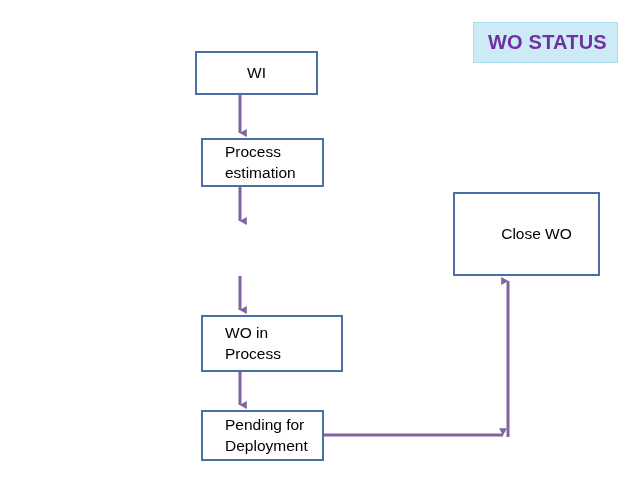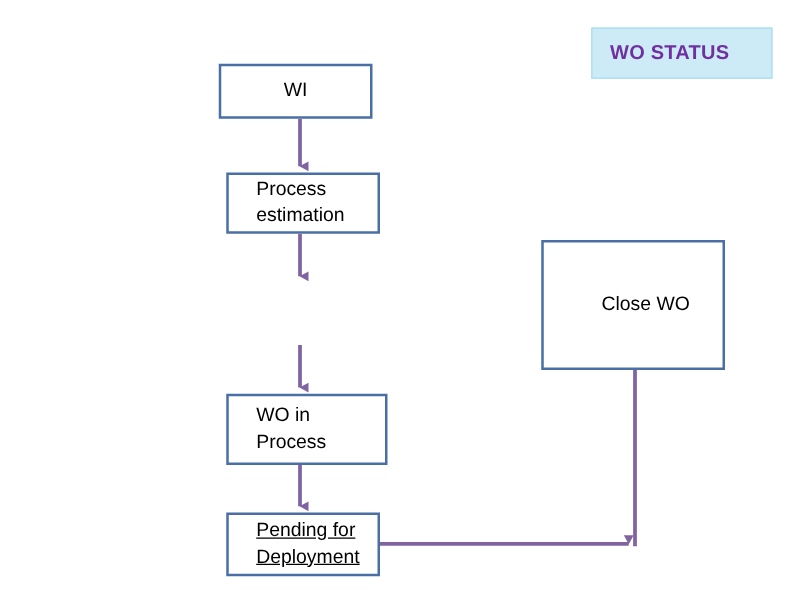--- a/index.html
+++ b/index.html
@@ -19,20 +19,21 @@
     overflow: hidden;
   }
   .node {
     position: absolute;
     box-sizing: border-box;
     background: #ffffff;
     border: 2px solid #4A6FA5;
     display: flex;
     align-items: center;
     z-index: 3;
+    margin-left: 20px;
   }
   .node .node-label {
     display: block;
     width: 100%;
     font-size: 15.5px;
     line-height: 1.35;
     color: #000000;
     white-space: pre-line;
   }
   .node.center .node-label {
@@ -40,40 +41,40 @@
   }
   .node.indent .node-label {
     text-align: left;
     padding-left: 22px;
   }
 
   
   #node-wi        { left: 175px; top: 51px;  width: 123px; height: 44px; }
   #node-pending-estimation { left: 181px; top: 138px; width: 123px; height: 49px; }
   #node-sign-of-wo{ left: 181px; top: 226px; width: 123px; height: 50px; }
-  #node-wo-in-process { left: 181px; top: 315px; width: 129px; height: 57px; }
-  #node-pending-for-deployment { left: 181px; top: 410px; width: 123px; height: 51px; text-decoration: underline; }
-  #node-close-wo  { left: 433px; top: 192px; width: 147px; height: 104px; padding-left: 20px; }
+  #node-wo-in-process { left: 181px; top: 315px; width: 142px; height: 57px; }
+  #node-pending-for-deployment { left: 181px; top: 410px; width: 123px; height: 51px; }
+  #node-close-wo  { left: 433px; top: 192px; width: 147px; height: 84px; padding-left: 20px; }
 
   
   #legend {
     position: absolute;
     left: 473px;
     top: 22px;
     width: 145px;
     height: 41px;
     box-sizing: border-box;
     background: #CCEBF7;
     border: 1px solid #A8DCEF;
     display: flex;
     align-items: center;
     z-index: 4;
   }
   #legend .legend-label {
-    font-size: 16px;
+    font-size: 20px;
     font-weight: bold;
     color: #7030A0;
     padding-left: 14px;
     letter-spacing: 0.2px;
   }
 
   
   #connectors {
     position: absolute;
     left: 0;

